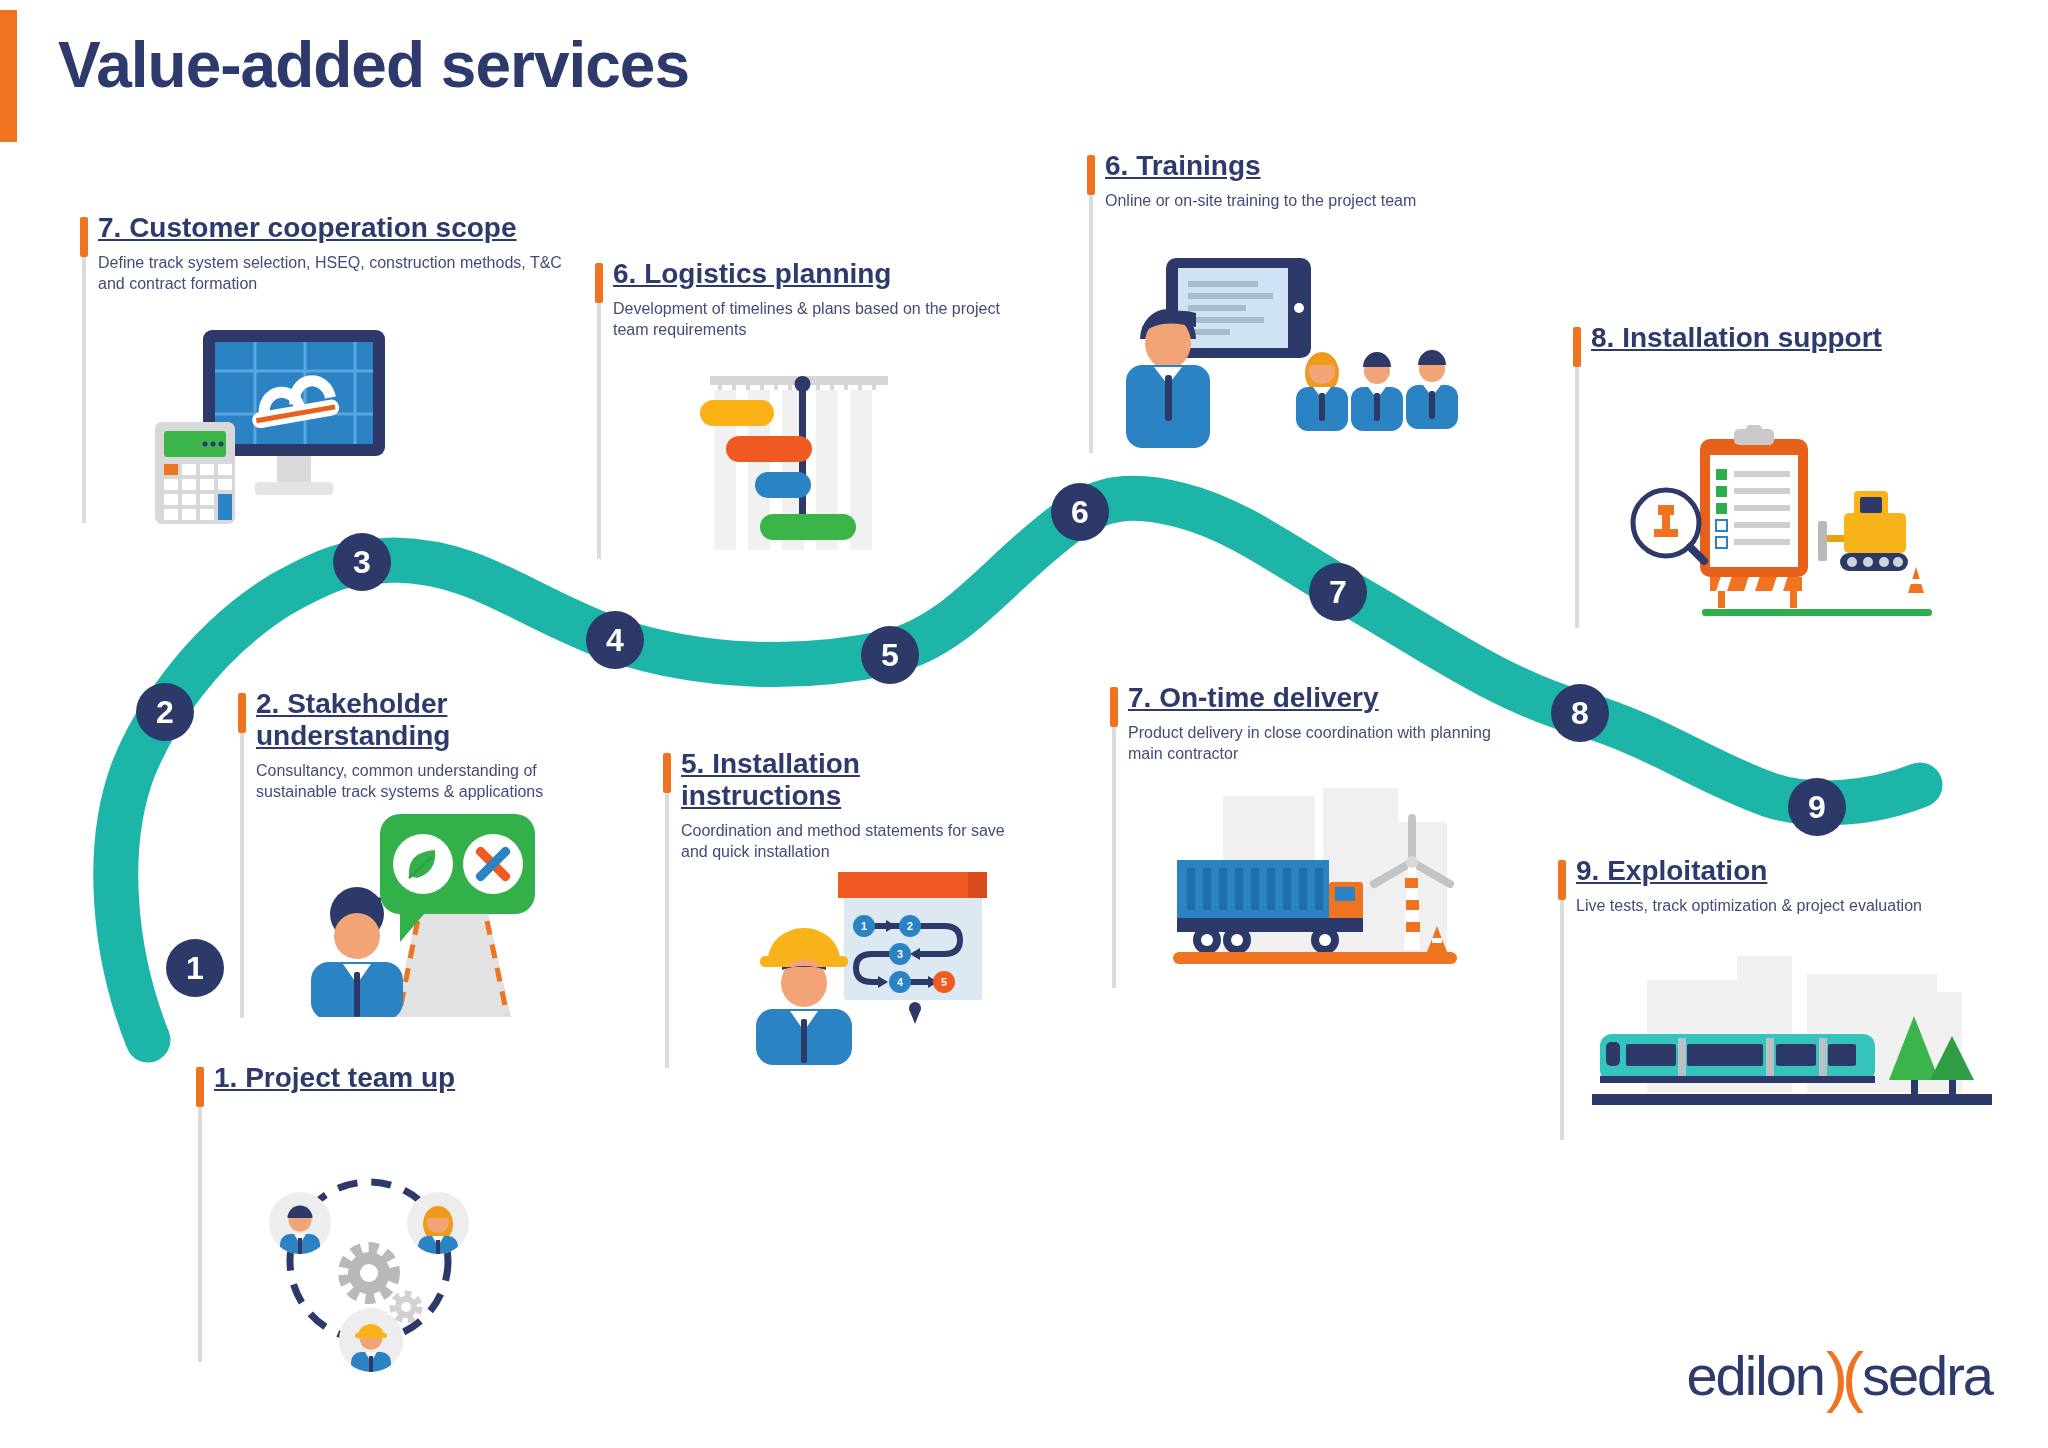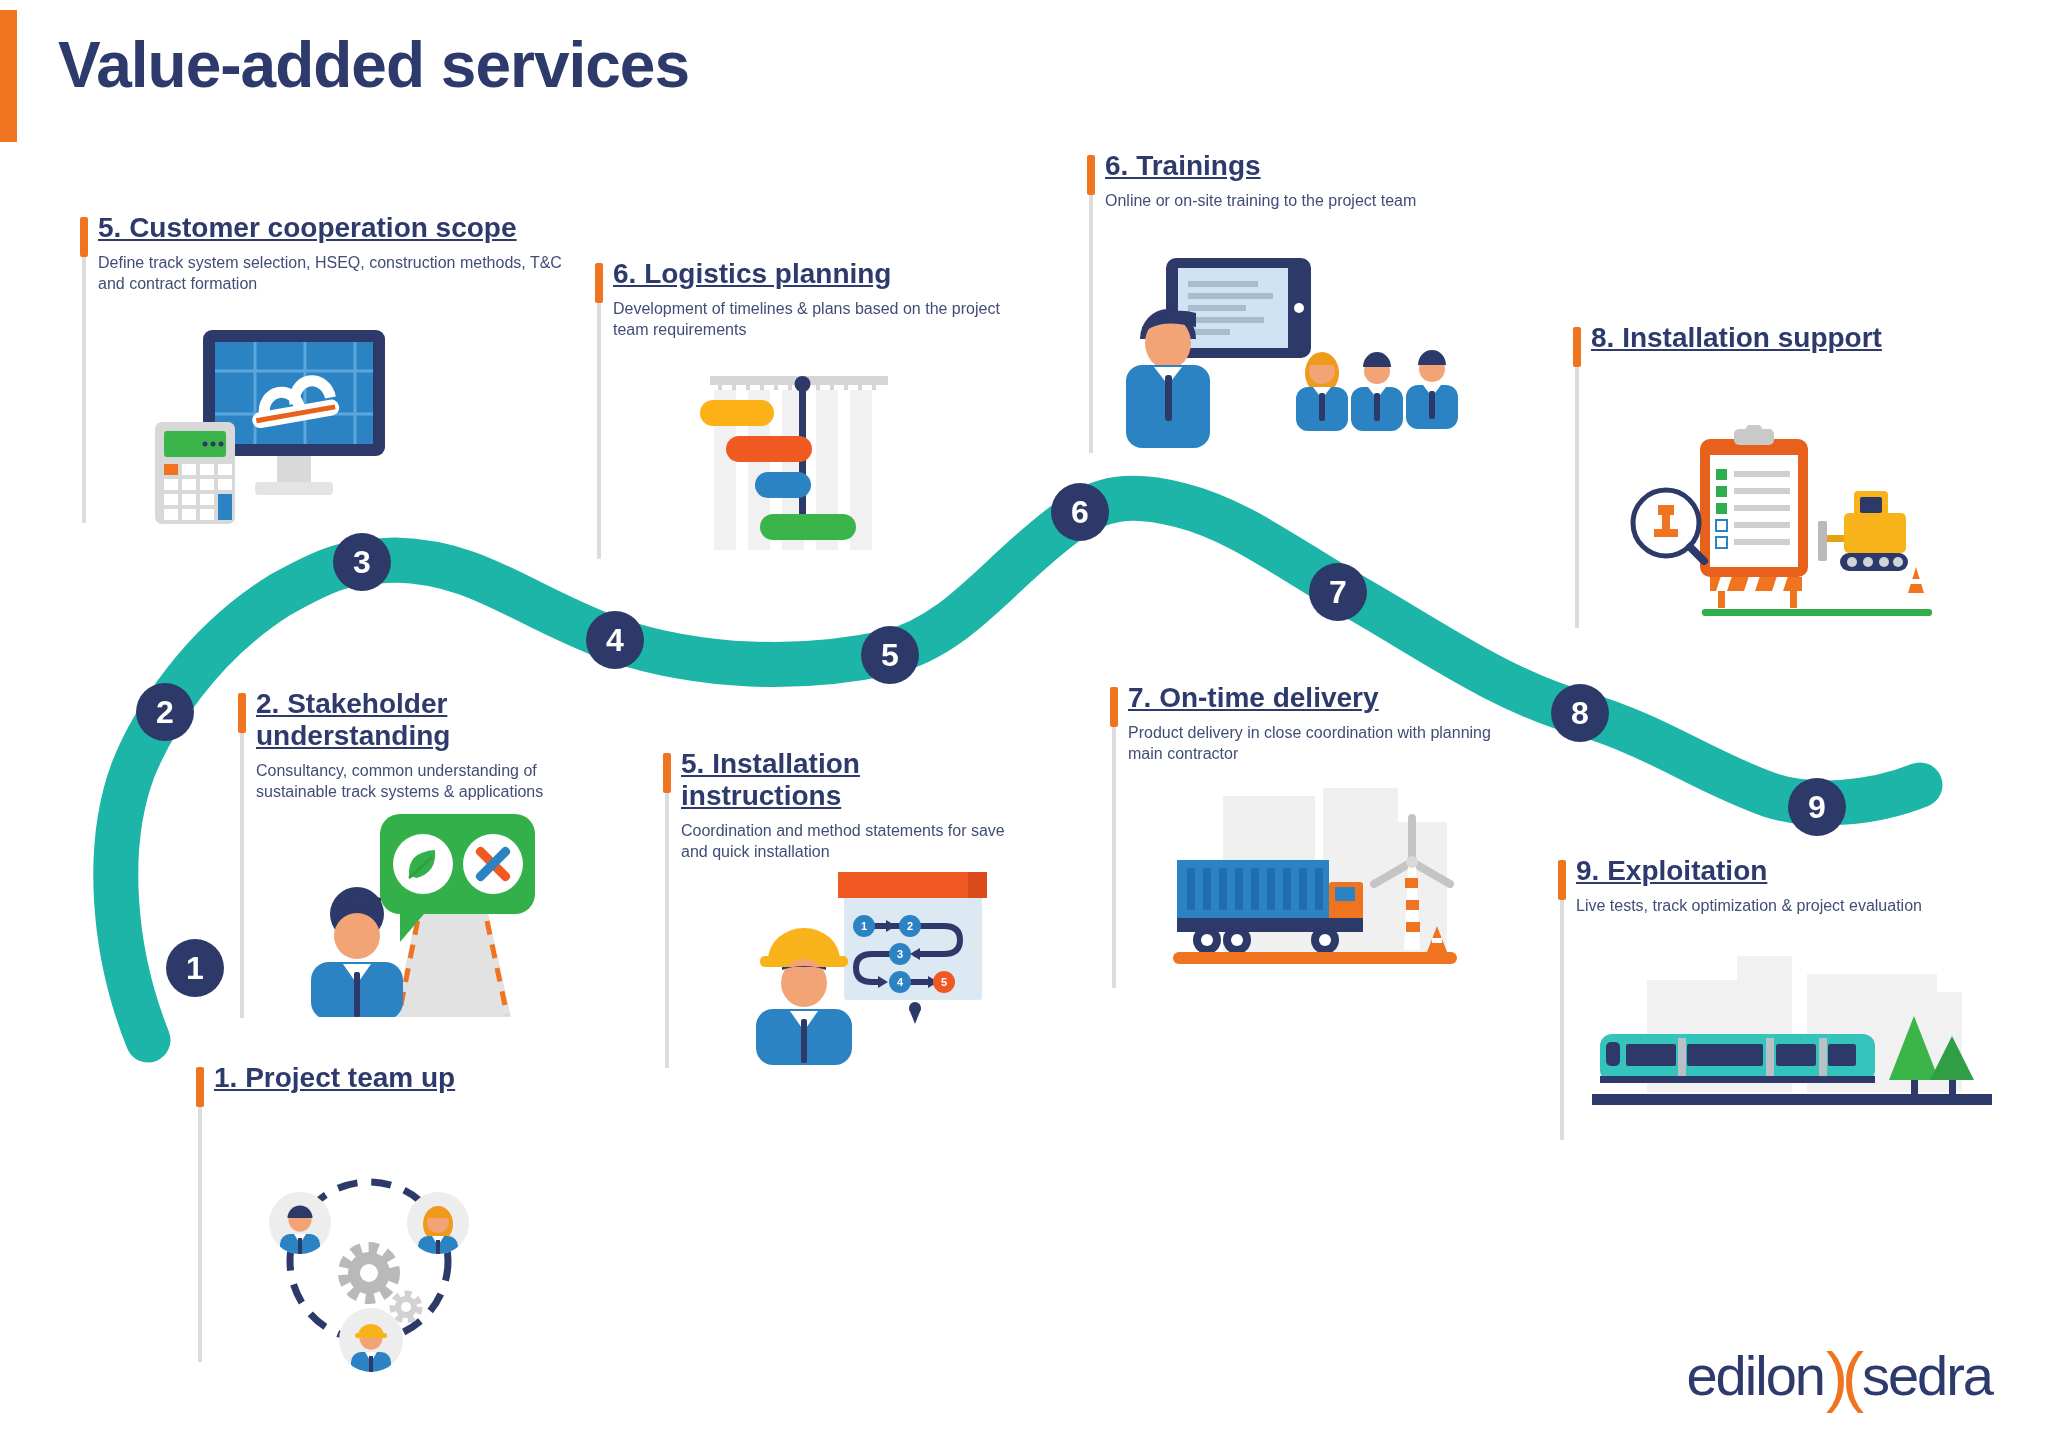--- a/index.html
+++ b/index.html
@@ -71,21 +71,21 @@
   <div class="marker m6">6</div>
   <div class="marker m7">7</div>
   <div class="marker m8">8</div>
   <div class="marker m9">9</div>
 
   <div class="step s3">
     <div class="rail">
         <div class="rail-accent"></div>
         <div class="rail-line"></div>
       </div>
-    <h2 class="step-title">5. Customer cooperation scope</h2>
+    <h2 class="step-title">7. Customer cooperation scope</h2>
     <p class="step-desc">Define track system selection, HSEQ, construction methods, T&amp;C and contract formation</p>
   </div>
   <div class="step s4">
     <div class="rail">
         <div class="rail-accent"></div>
         <div class="rail-line"></div>
       </div>
     <h2 class="step-title">6. Logistics planning</h2>
     <p class="step-desc">Development of timelines &amp; plans based on the project team requirements</p>
   </div>

